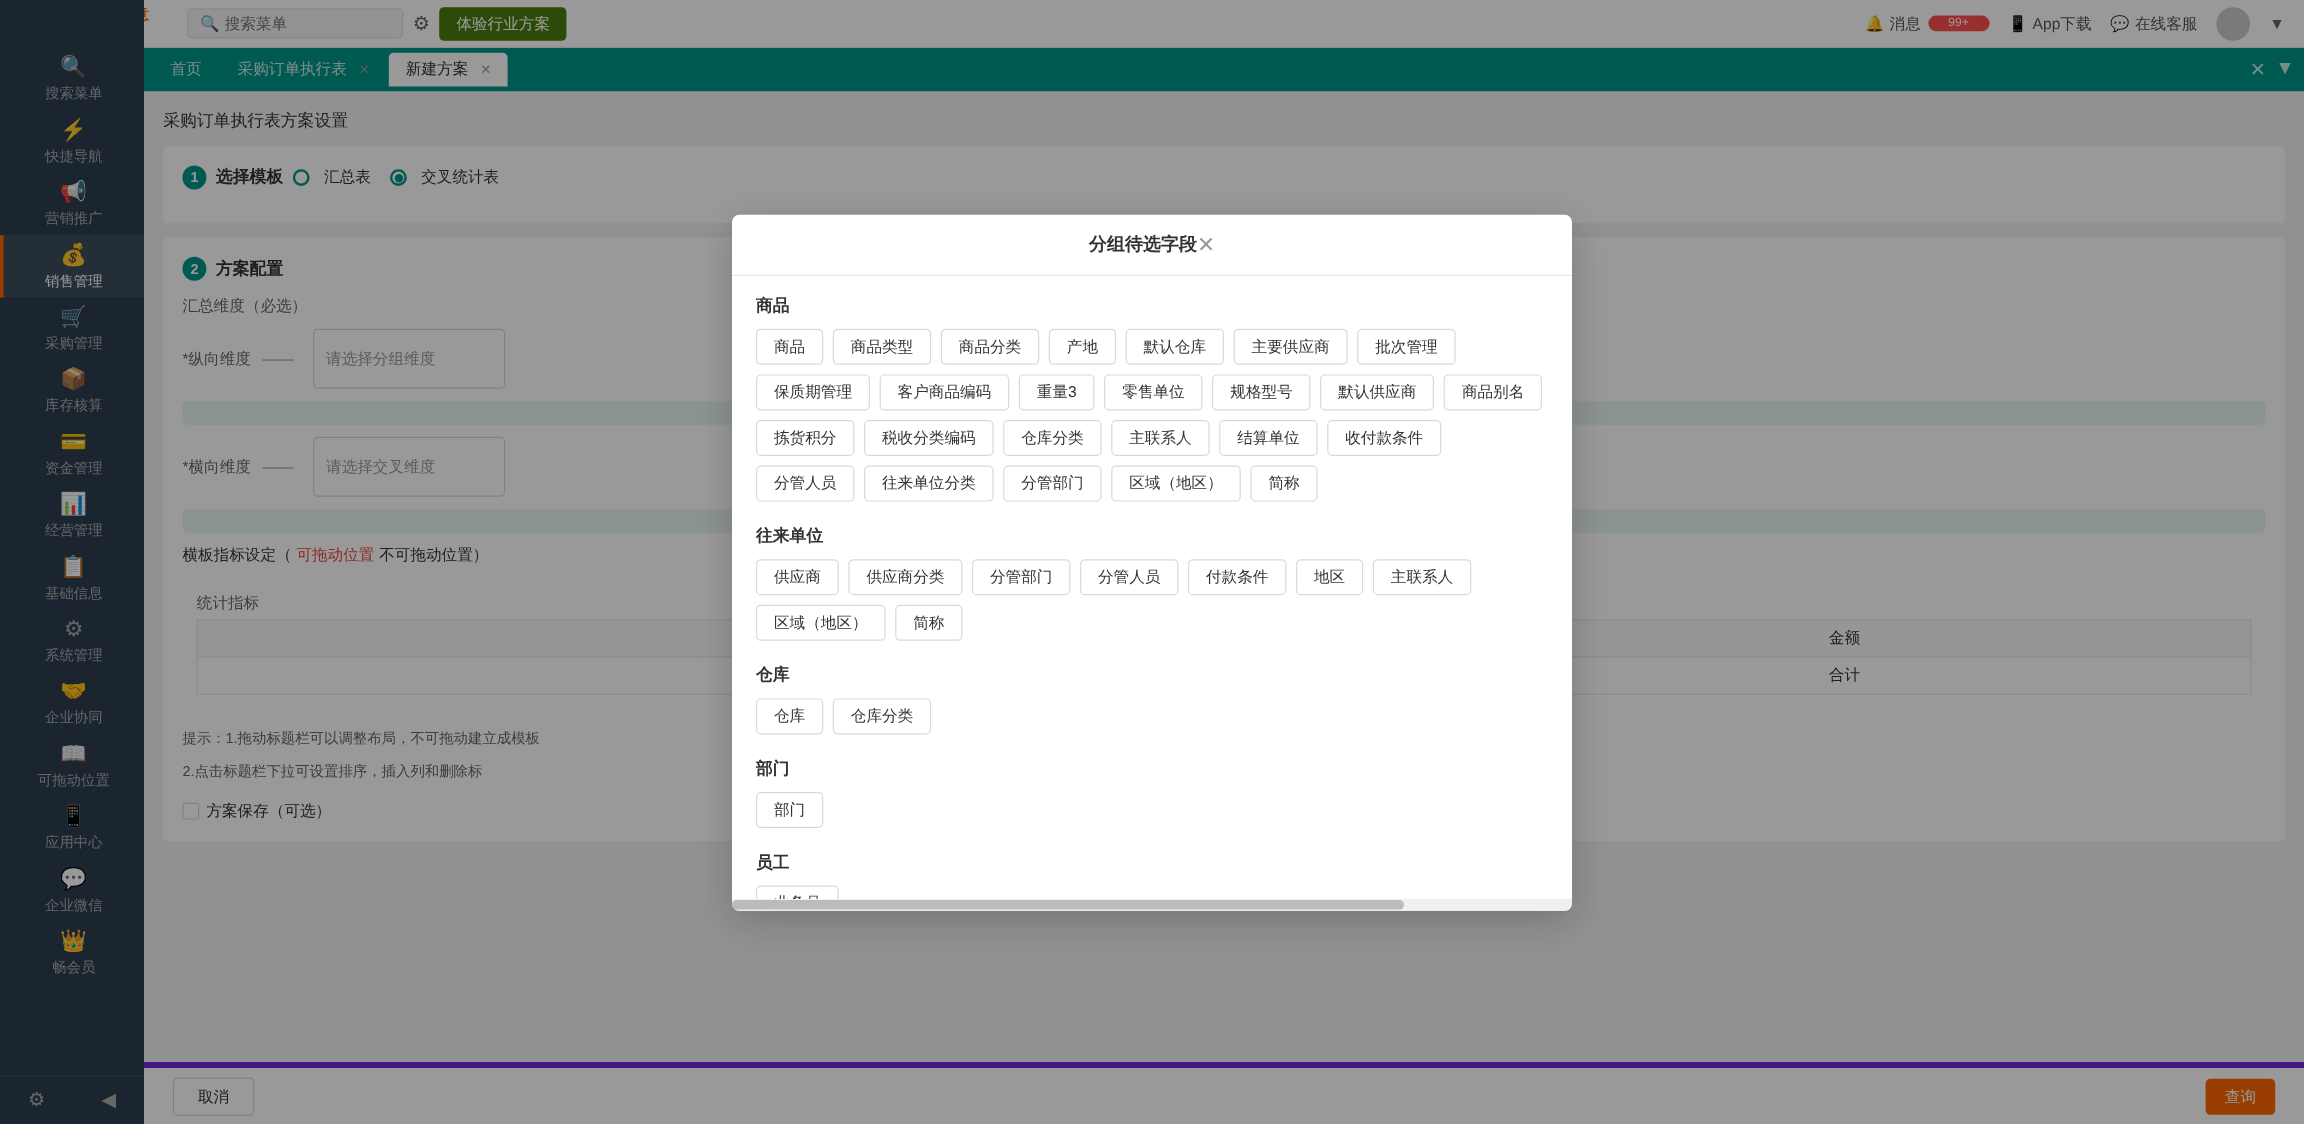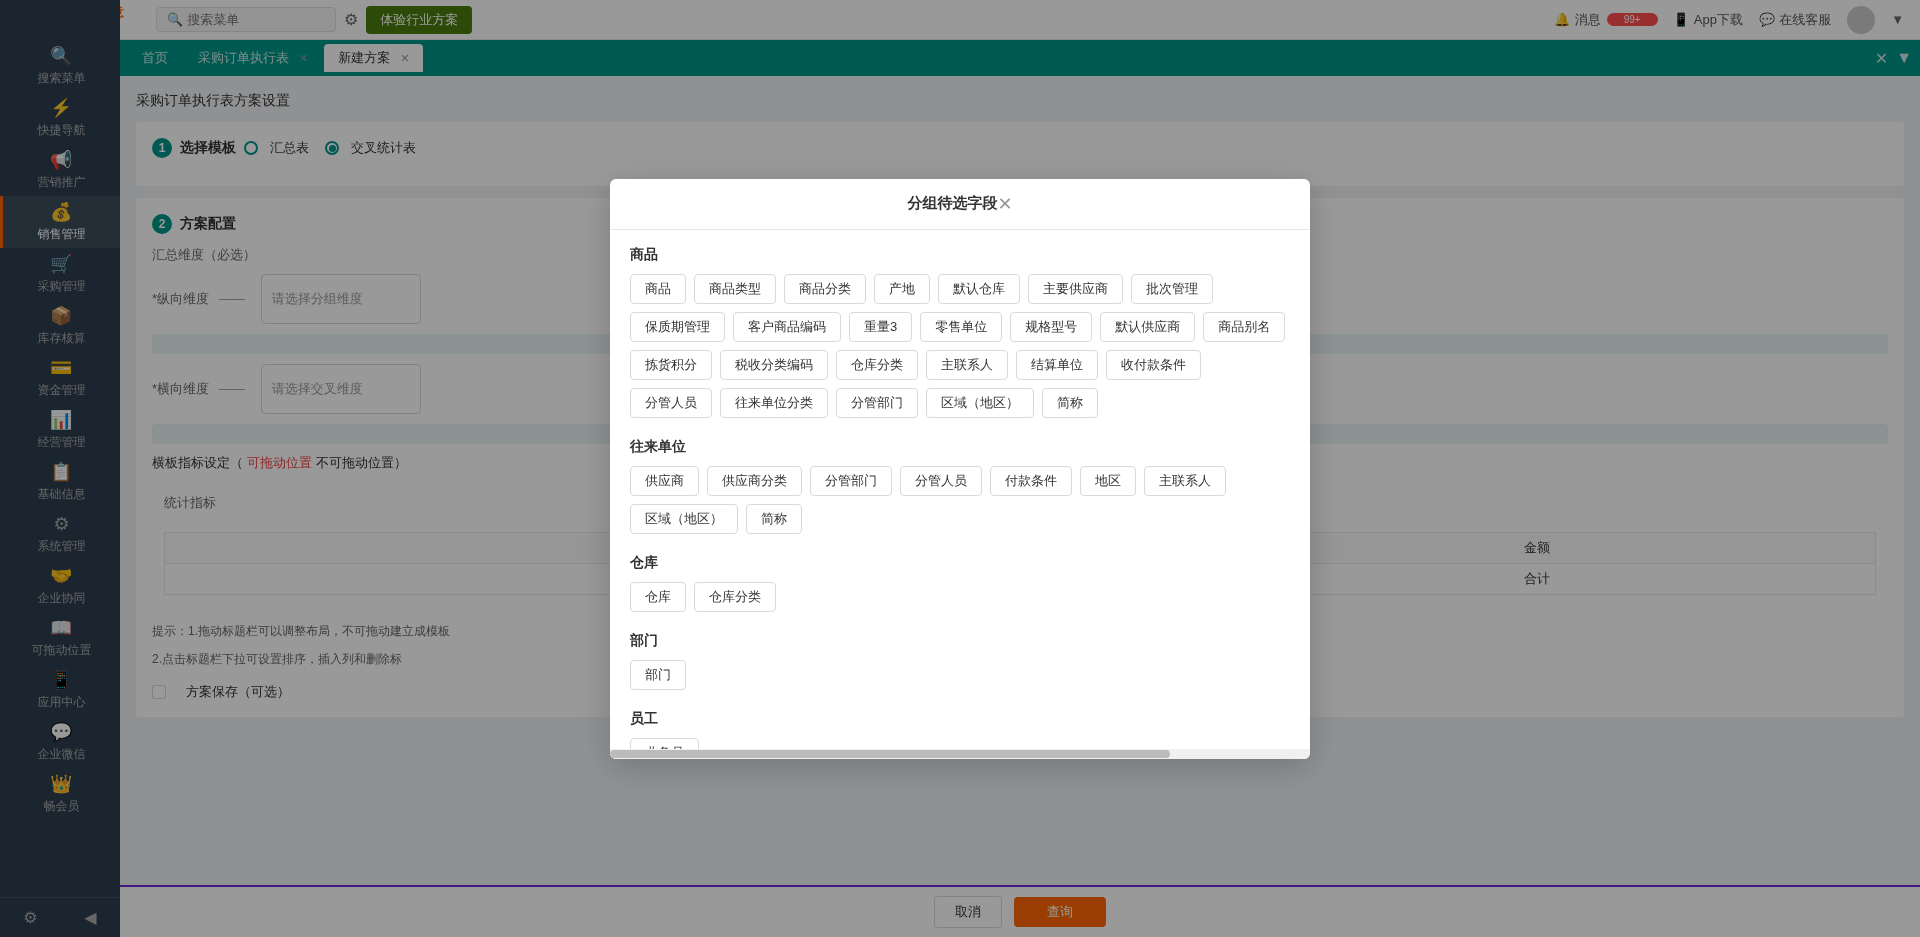--- a/index.html
+++ b/index.html
@@ -115,51 +115,51 @@
     
     .config-row { display: flex; align-items: center; gap: 10px; margin-bottom: 10px; }
     .config-label { color: #666; font-size: 13px; min-width: 80px; }
     .config-select {
       border: 1px solid #d9d9d9; border-radius: 4px; padding: 15px 10px;
       font-size: 13px; color: #999; min-width: 160px; background: #fff;
     }
 
     
     .table-section { background: #fff; border-radius: 4px; padding: 12px; }
-    .table-header { display: flex; align-items: flex-start; gap: 8px; margin-bottom: 20px; font-size: 13px; color: #666; }
+    .table-header { display: flex; align-items: flex-start; gap: 8px; margin-bottom: 4px; font-size: 13px; color: #666; }
     .stats-table { width: 100%; border-collapse: collapse; font-size: 13px; }
     .stats-table th, .stats-table td {
       border: 1px solid #e8e8e8; padding: 6px 12px; text-align: center;
     }
     .stats-table th { background: #fafafa; font-weight: normal; }
     .dropdown-indicator { display: flex; align-items: center; gap: 4px; justify-content: center; }
     .chevron-down { font-size: 10px; }
 
     
     .notes { font-size: 12px; color: #666; margin-top: 12px; line-height: 2; }
     .notes-item { margin-bottom: 4px; }
 
     
-    .checkbox-row { display: flex; align-items: center; gap: 20px; margin-top: 12px; font-size: 13px; color: #333; }
+    .checkbox-row { display: flex; align-items: center; gap: 6px; margin-top: 12px; font-size: 13px; color: #333; }
     .checkbox { width: 14px; height: 14px; border: 1px solid #d9d9d9; border-radius: 2px; }
 
     
     .bottom-bar {
       position: fixed; bottom: 0; left: 120px; right: 0; height: 52px;
-      background: #fff; border-top: 2px solid #6d28d9;
-      display: flex; align-items: center; justify-content: center;
+      background: #fff; border-top: 5px solid #6d28d9;
+      display: flex; align-items: center; justify-content: space-between;
       padding: 0 24px; gap: 12px; z-index: 100;
     }
     .btn-cancel {
       border: 1px solid #d9d9d9; background: #fff; border-radius: 4px;
       padding: 6px 20px; font-size: 13px; cursor: pointer; color: #333;
     }
     .btn-confirm {
       background: #f60; color: #fff; border: none; border-radius: 4px;
-      padding: 6px 33px; font-size: 13px; cursor: pointer;
+      padding: 6px 16px; font-size: 13px; cursor: pointer;
     }
 
     
     .overlay {
       position: fixed; top: 0; left: 0; right: 0; bottom: 0;
       background: rgba(0,0,0,0.4); z-index: 200;
     }
 
     
     .modal {

